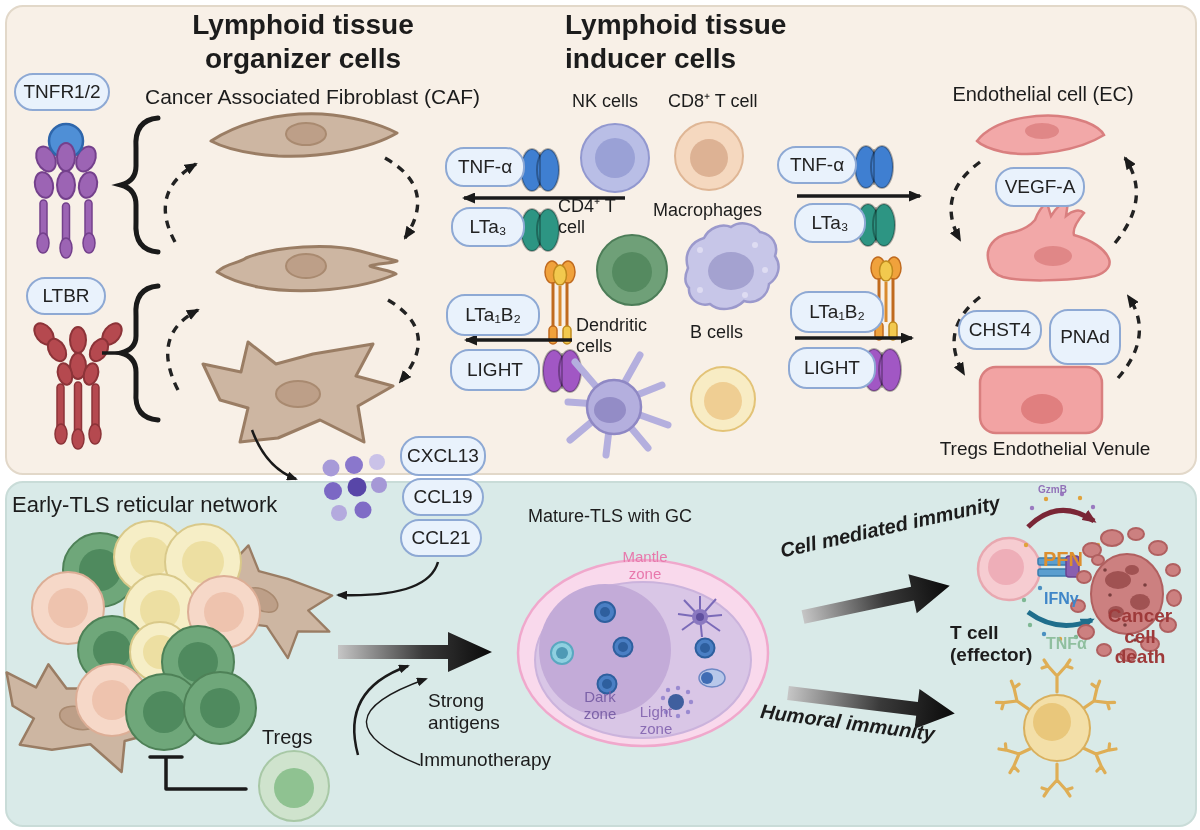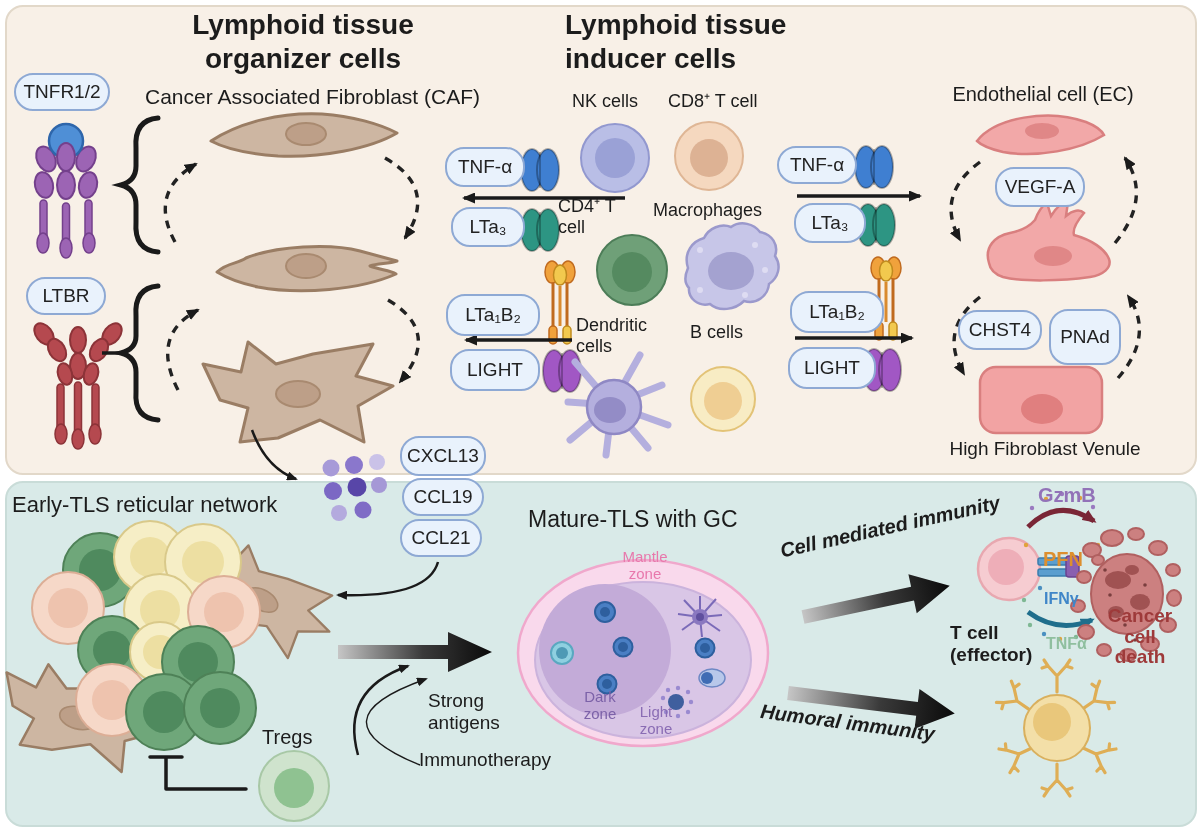--- a/index.html
+++ b/index.html
@@ -449,44 +449,44 @@
 
   <div class="badge" style="left:777px;top:146px;width:80px;height:38px;">TNF-α</div>
   <div class="badge" style="left:794px;top:203px;width:72px;height:40px;">LTa₃</div>
   <div class="badge" style="left:790px;top:291px;width:94px;height:42px;">LTa₁B₂</div>
   <div class="badge" style="left:788px;top:347px;width:88px;height:42px;">LIGHT</div>
 
   <div class="lbl" style="left:928px;top:83px;width:230px;text-align:center;font-size:20px;">Endothelial cell (EC)</div>
   <div class="badge" style="left:995px;top:167px;width:90px;height:40px;">VEGF-A</div>
   <div class="badge" style="left:958px;top:310px;width:84px;height:40px;">CHST4</div>
   <div class="badge" style="left:1049px;top:309px;width:72px;height:56px;">PNAd</div>
-  <div class="lbl" style="left:925px;top:438px;width:240px;text-align:center;font-size:19px;">High Fibroblast Venule</div>
+  <div class="lbl" style="left:925px;top:438px;width:240px;text-align:center;font-size:19px;">Tregs Endothelial Venule</div>
 
   <div class="badge" style="left:400px;top:436px;width:86px;height:40px;">CXCL13</div>
   <div class="badge" style="left:402px;top:478px;width:82px;height:38px;">CCL19</div>
   <div class="badge" style="left:400px;top:519px;width:82px;height:38px;">CCL21</div>
 
   <div class="lbl" style="left:12px;top:492px;font-size:22px;">Early-TLS reticular network</div>
   <div class="lbl" style="left:262px;top:726px;font-size:20px;">Tregs</div>
   <div class="lbl" style="left:428px;top:690px;font-size:19px;">Strong
 antigens</div>
   <div class="lbl" style="left:419px;top:749px;font-size:19px;">Immunotherapy</div>
 
-  <div class="lbl" style="left:528px;top:506px;font-size:23px;">Mature-TLS with GC</div>
+  <div class="lbl" style="left:528px;top:506px;font-size:18px;">Mature-TLS with GC</div>
   <div class="lbl" style="left:610px;top:548px;width:70px;text-align:center;font-size:15px;color:#e878ac;">Mantle
 zone</div>
   <div class="lbl" style="left:570px;top:688px;width:60px;text-align:center;font-size:15px;color:#7c62a8;">Dark
 zone</div>
   <div class="lbl" style="left:626px;top:703px;width:60px;text-align:center;font-size:15px;color:#8a6cb4;">Light
 zone</div>
 
   <div class="lbl" style="left:778px;top:540px;font-size:20px;font-weight:700;font-style:italic;white-space:nowrap;transform:rotate(-12.5deg);transform-origin:left top;">Cell mediated immunity</div>
   <div class="lbl" style="left:762px;top:700px;font-size:20px;font-weight:700;font-style:italic;white-space:nowrap;transform:rotate(7.5deg);transform-origin:left top;">Humoral immunity</div>
 
-  <div class="lbl" style="left:1038px;top:484px;font-size:20px;font-weight:600;color:#9272b8;">GzmB</div>
+  <div class="lbl" style="left:1038px;top:484px;font-size:10px;font-weight:600;color:#9272b8;">GzmB</div>
   <div class="lbl" style="left:1043px;top:524px;font-size:20px;font-weight:600;color:#dd8f2e;margin-top:24px;">PFN</div>
   <div class="lbl" style="left:1044px;top:590px;font-size:16px;font-weight:600;color:#3f86c8;">IFNγ</div>
   <div class="lbl" style="left:1046px;top:635px;font-size:16px;font-weight:600;color:#8fbf9f;">TNFα</div>
   <div class="lbl" style="left:950px;top:622px;width:120px;text-align:left;font-size:19px;font-weight:700;">T cell
 (effector)</div>
   <div class="lbl" style="left:1095px;top:606px;width:90px;text-align:center;font-size:19px;font-weight:700;color:#9e3a3a;line-height:1.08;">Cancer
 cell
 death</div>
 
 </div>

